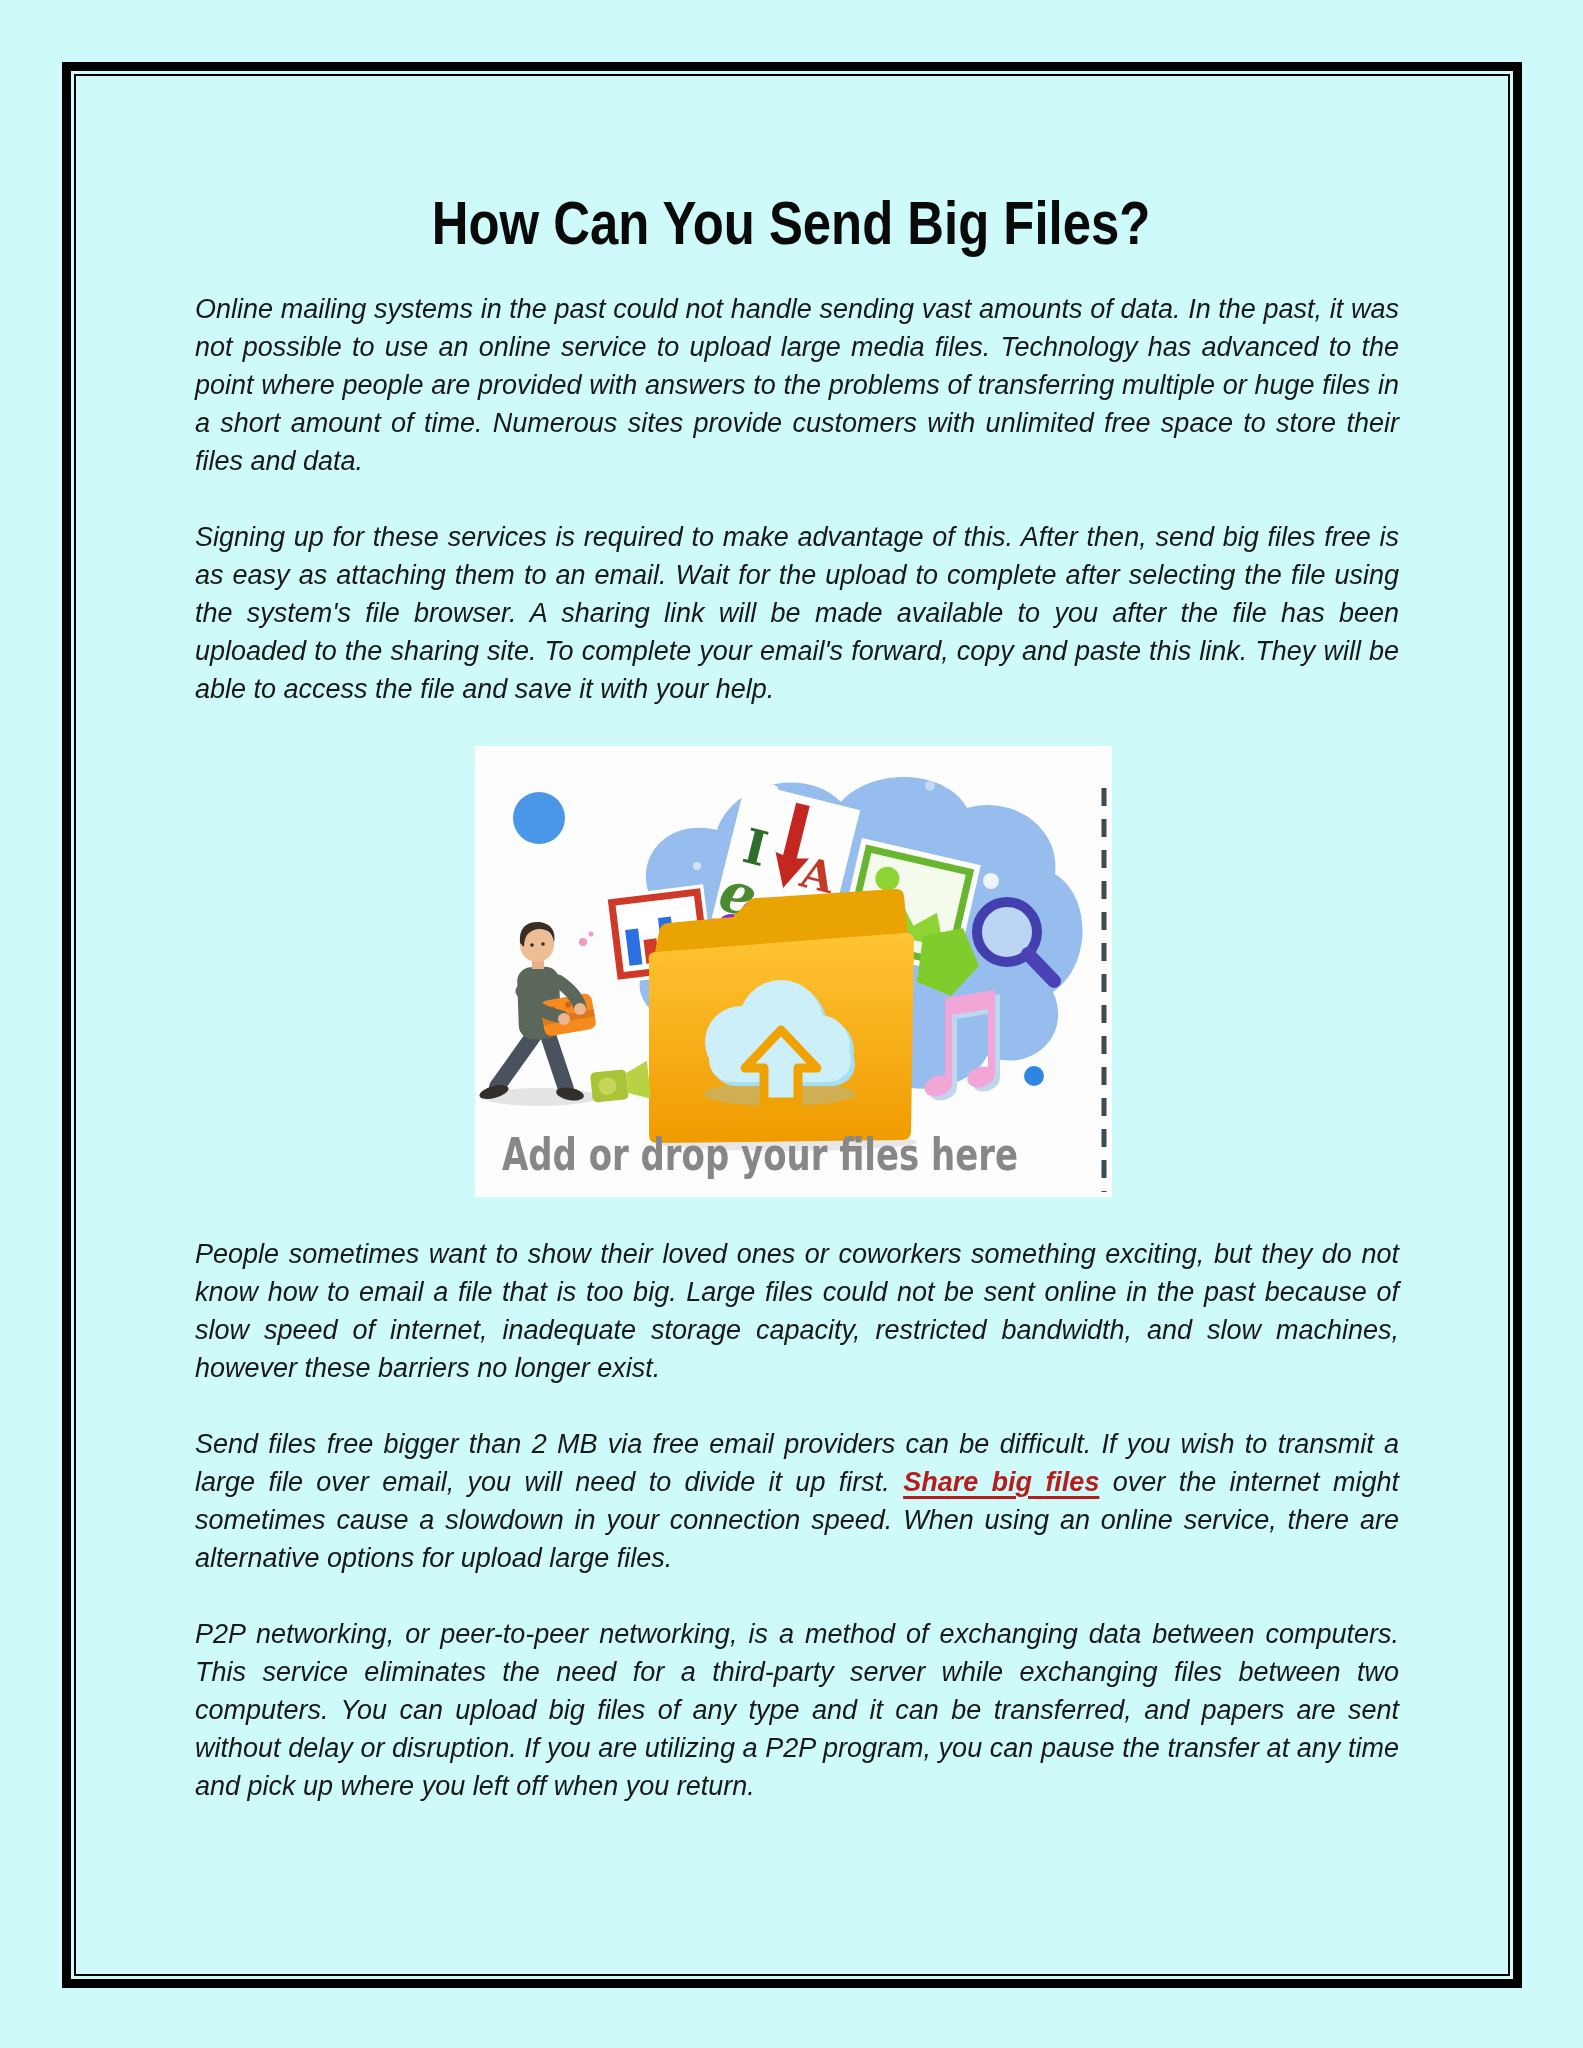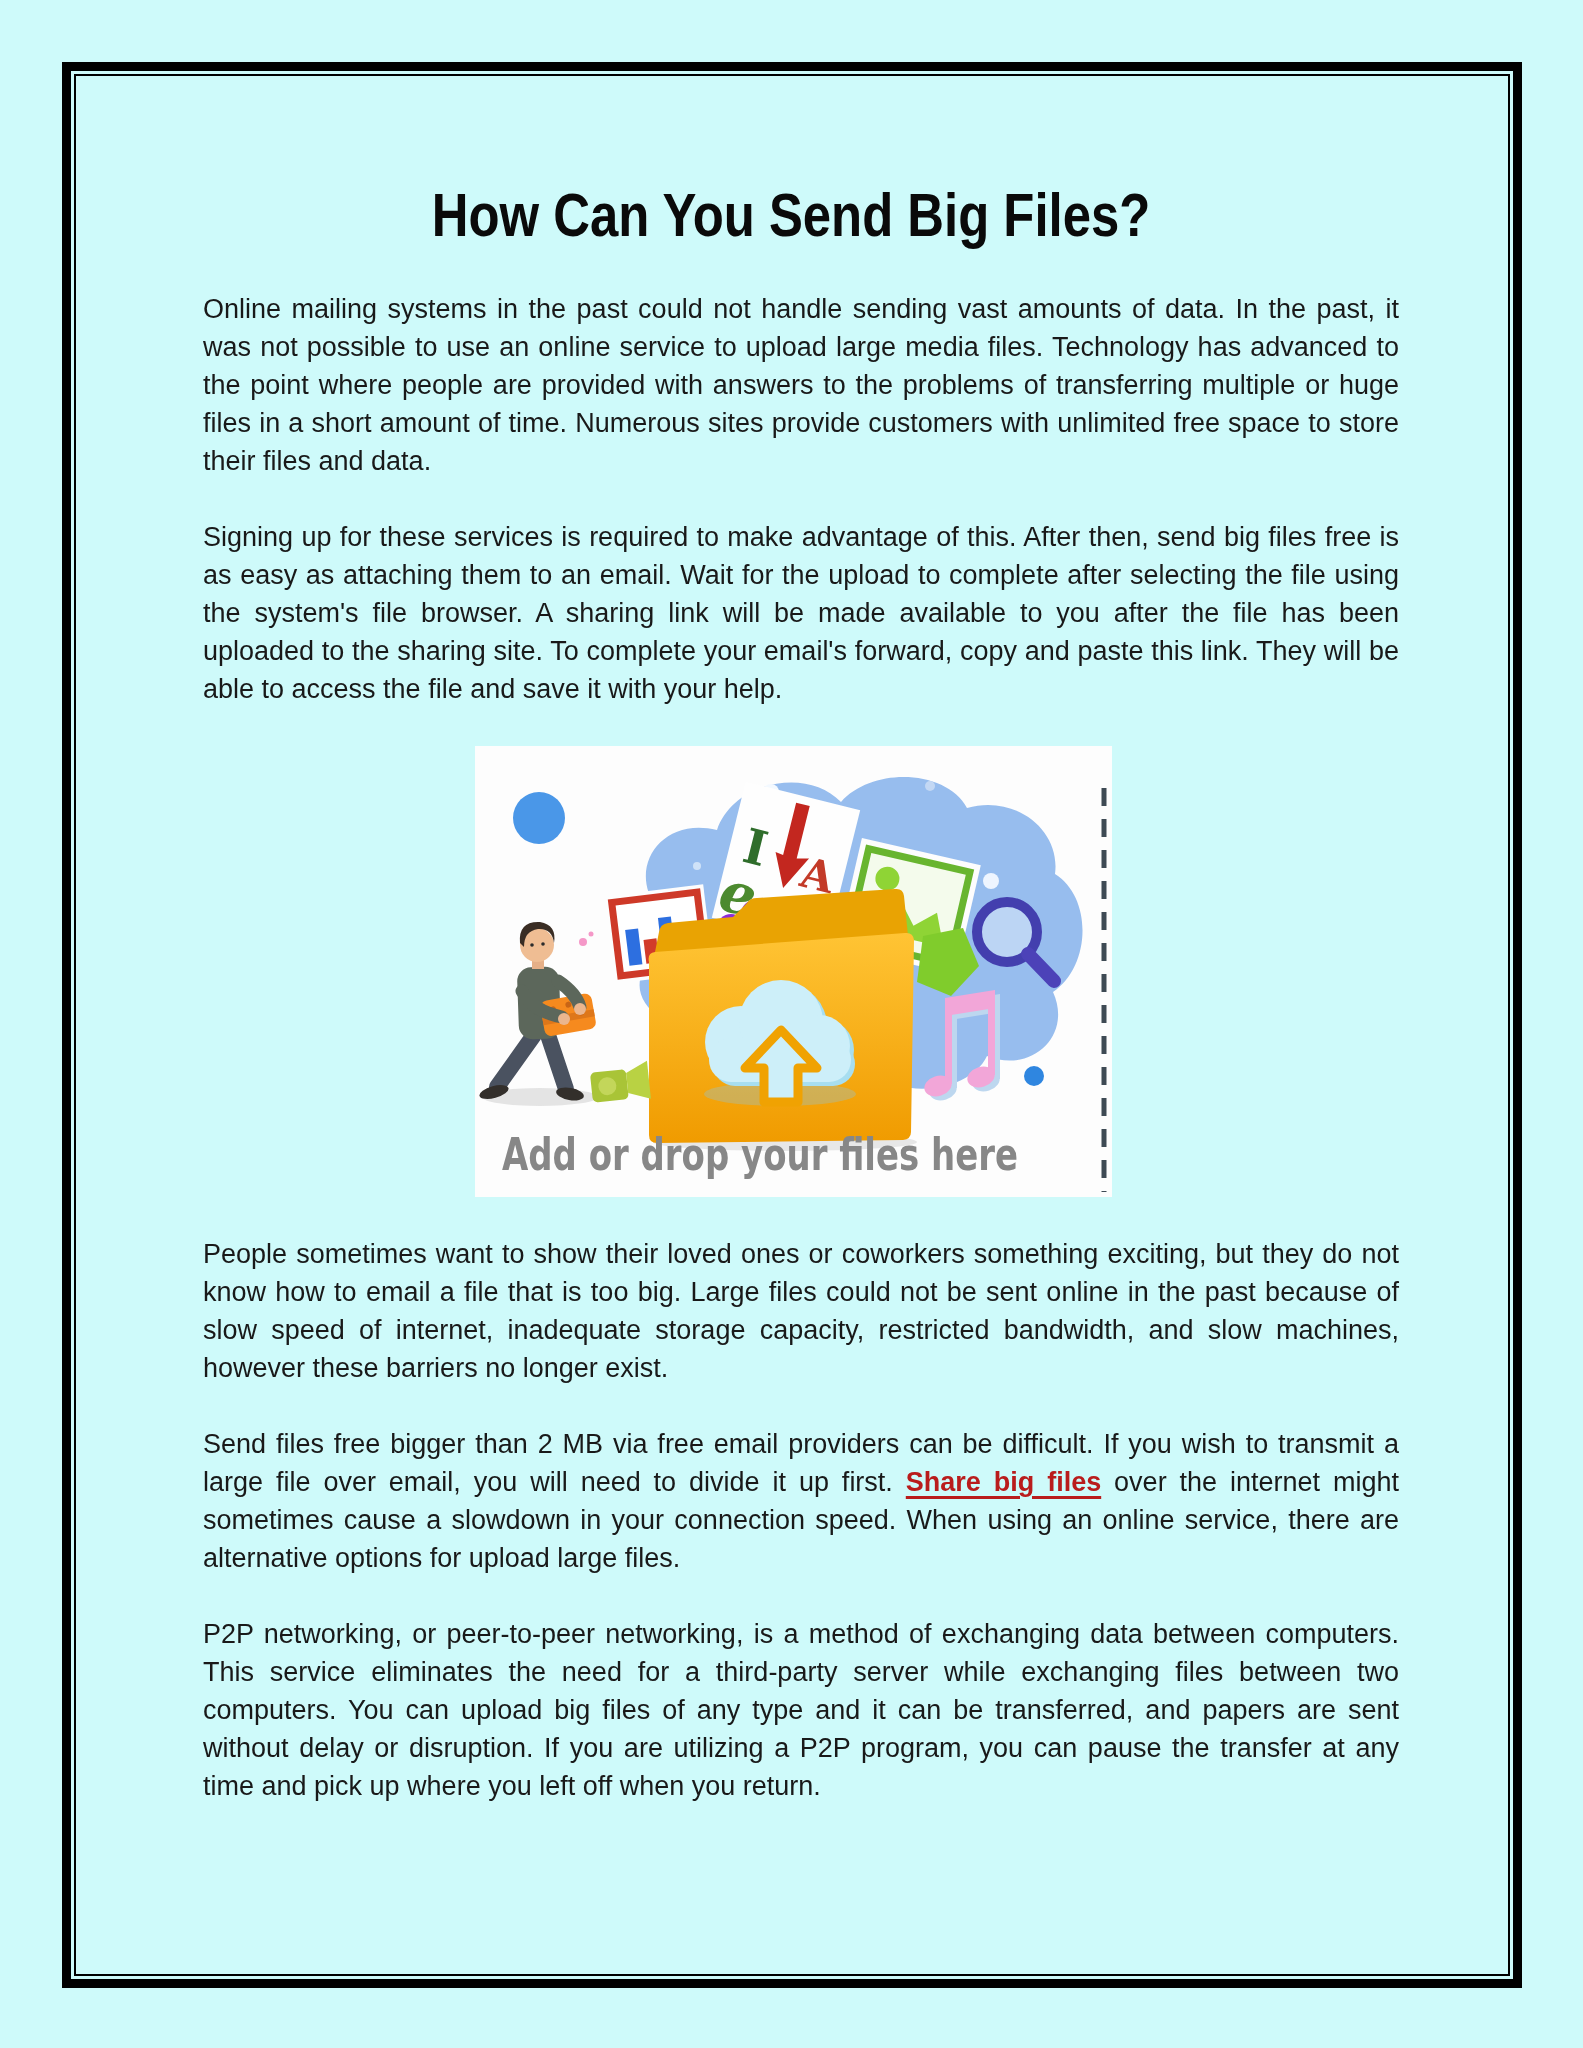--- a/index.html
+++ b/index.html
@@ -5,28 +5,28 @@
   html,body{margin:0;padding:0;}
   body{width:1583px;height:2048px;background:#CEFAFA;font-family:"Liberation Sans",sans-serif;}
   .page{position:relative;width:1583px;height:2048px;background:#CEFAFA;overflow:hidden;}
 
   
   .frame-outer{position:absolute;left:62px;top:62px;width:1460px;height:1926px;
     border:9px solid #000;box-sizing:border-box;}
   .frame-inner{position:absolute;inset:3px;border:2px solid #000;}
 
   
-  .title{position:absolute;top:182px;left:0;width:1583px;text-align:center;margin:0;}
+  .title{position:absolute;top:190px;left:0;width:1583px;text-align:center;margin:0;}
   .title-text{display:inline-block;font-weight:700;font-size:62px;line-height:66px;
     color:#0a0a0a;transform:scaleX(0.82);transform-origin:center;white-space:nowrap;}
 
   
   .content{position:absolute;top:290px;left:187px;width:1212px;
     font-size:27px;line-height:38px;color:#191919;text-align:justify;}
-  .content p{margin:0 0 38px 16px;}
+  .content p{margin:0 0 38px 8px;font-style:italic;}
   .share-link{color:#b91c1c;font-weight:700;text-decoration:underline;
     text-decoration-thickness:2.5px;text-underline-offset:5px;cursor:pointer;}
 
   
   .illustration{display:block;width:637px;height:451px;margin:0 auto 38px auto;}
   .illustration svg{display:block;width:637px;height:451px;}
 </style>
 </head>
 <body>
 

